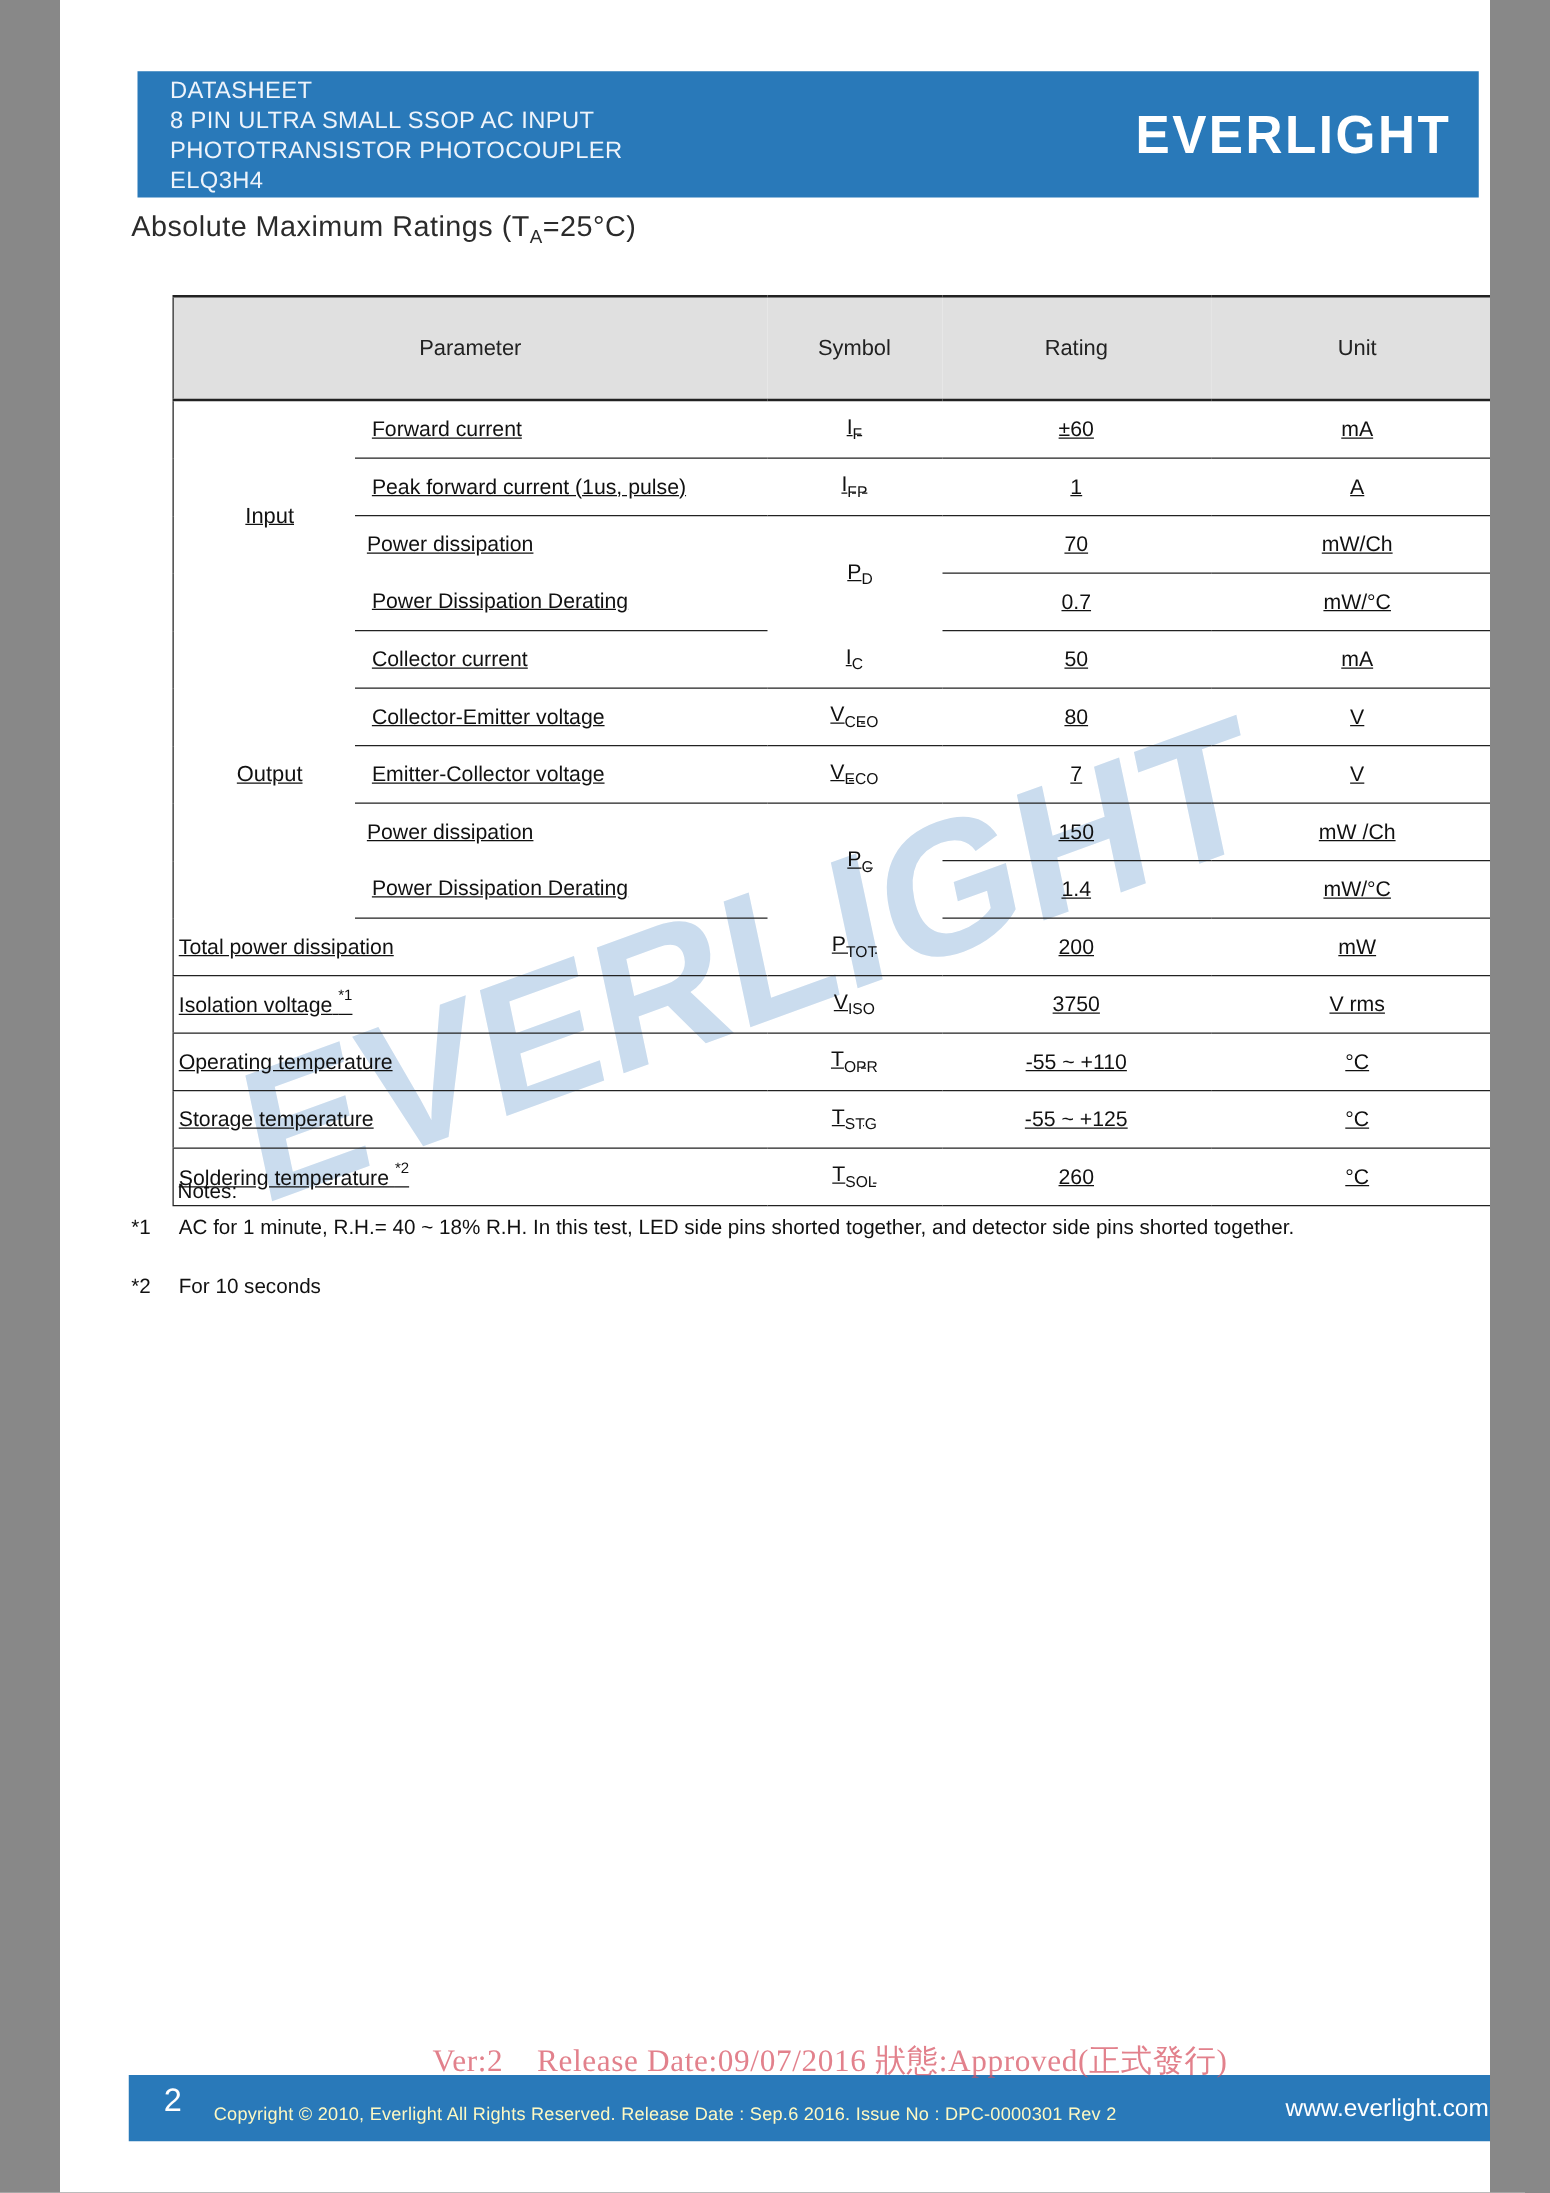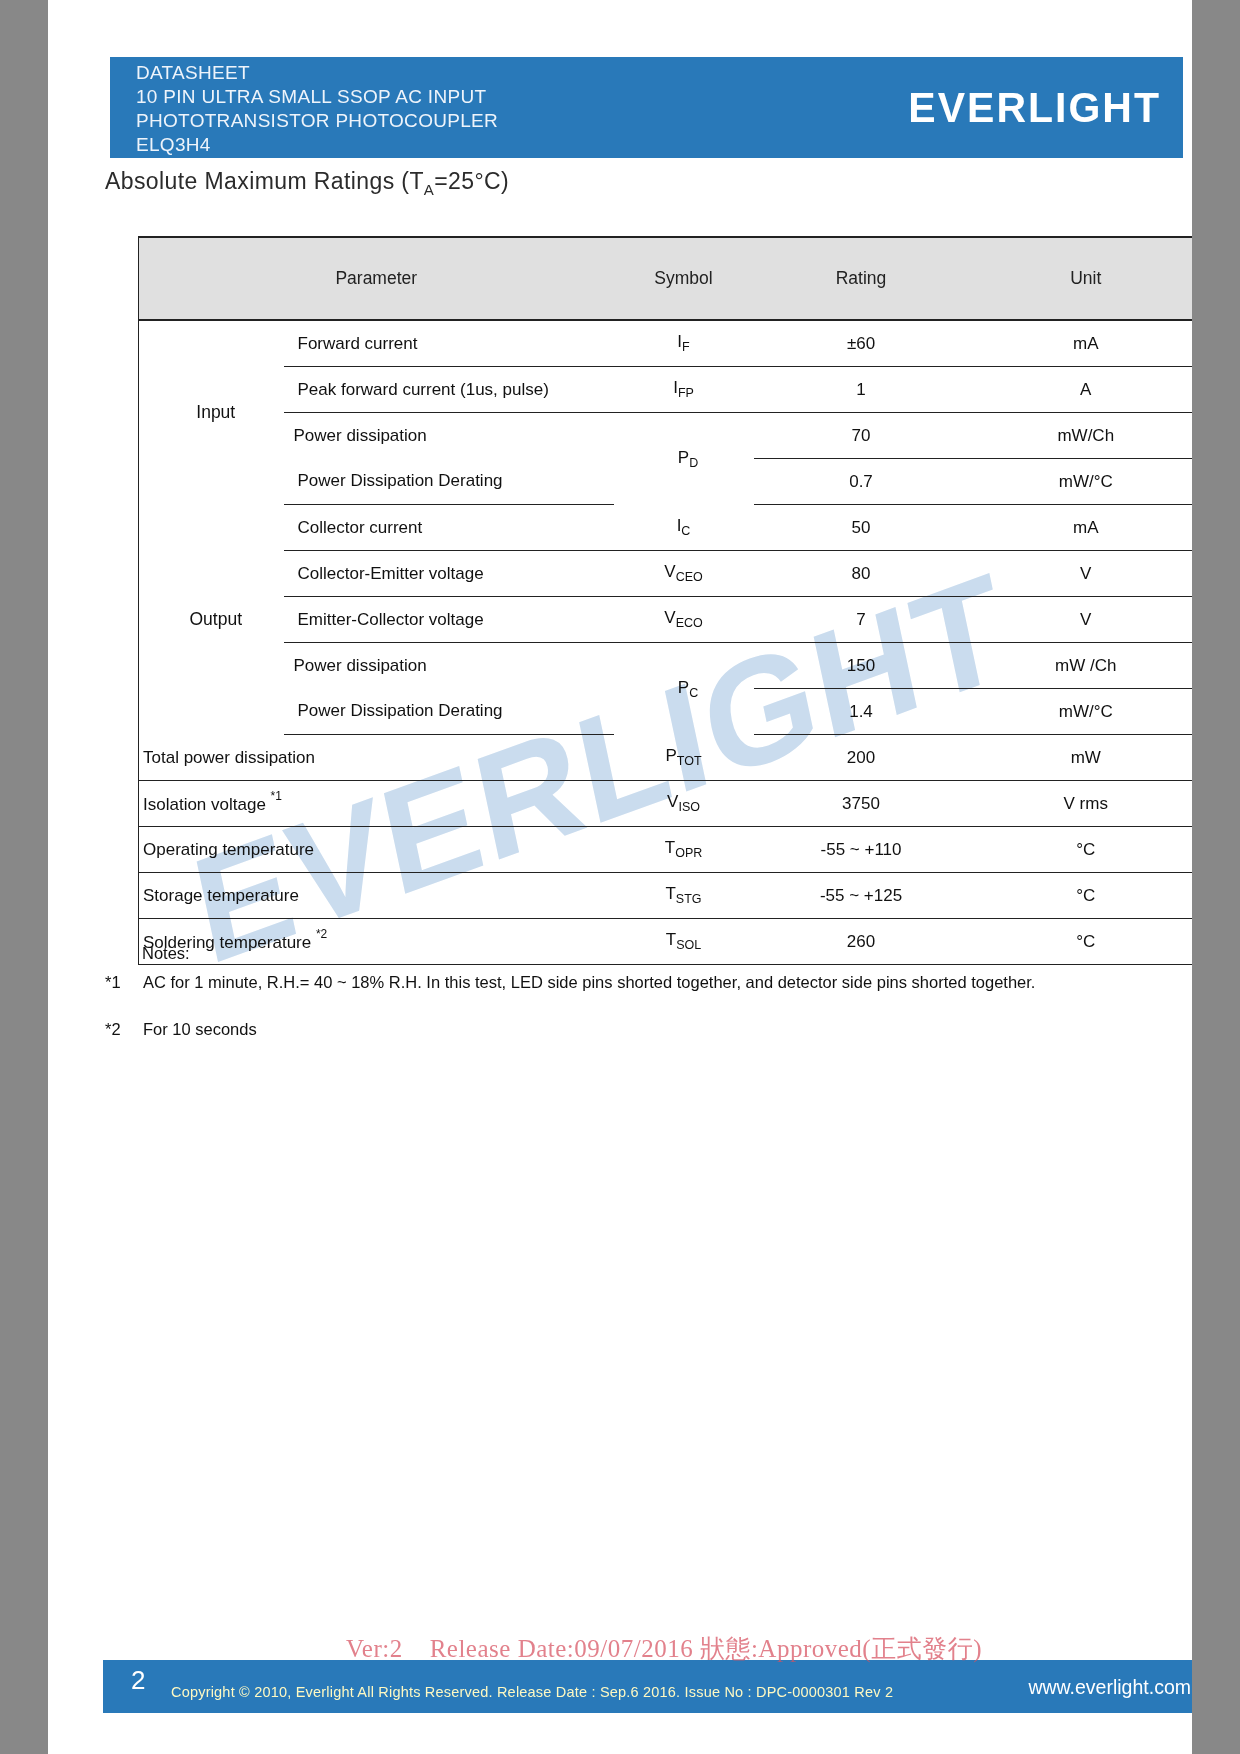--- a/index.html
+++ b/index.html
@@ -37,21 +37,21 @@
   }
   table.ratings col.c-group{width:145px;}
   table.ratings col.c-param{width:330px;}
   table.ratings col.c-sym{width:140px;}
   table.ratings col.c-rating{width:215px;}
   table.ratings col.c-unit{width:235px;}
   table.ratings thead th{
     background:#e0e0e0;height:79px;font-weight:normal;font-size:17.5px;color:#222;
     border-top:2px solid #222;border-bottom:2px solid #222;text-align:center;
   }
-  table.ratings td{height:43px;text-align:center;vertical-align:middle;border-bottom:1px solid #222;}
+  table.ratings td{height:43px;text-align:center;vertical-align:middle;border-bottom:1px solid #222;text-decoration:underline;}
   table.ratings td.param{text-align:left;padding-left:14px;}
   table.ratings td.param2{text-align:left;padding-left:4px;}
   table.ratings td.nb{border-bottom:none;padding-left:10px;}
   table.ratings td.group{text-align:center;font-size:17.5px;}
   table.ratings sub{font-size:12.5px;}
   table.ratings sup{font-size:12px;position:relative;top:-3px;}
   
   .notes{position:absolute;left:57px;top:944px;z-index:1;font-size:16.5px;color:#111;}
   .notes .nhead{margin-bottom:10px;margin-left:37px;}
   .note-row{display:flex;margin-bottom:28px;}
@@ -71,21 +71,21 @@
   }
 </style>
 </head>
 <body>
 
 <div class="page">
 
   <div class="banner">
     <div class="lines">
       <div>DATASHEET</div>
-      <div>10 PIN ULTRA SMALL SSOP AC INPUT</div>
+      <div>8 PIN ULTRA SMALL SSOP AC INPUT</div>
       <div>PHOTOTRANSISTOR PHOTOCOUPLER</div>
       <div>ELQ3H4</div>
     </div>
     <div class="logo">EVERLIGHT</div>
   </div>
 
   <div class="title"><span>Absolute Maximum Ratings (T</span><sub>A</sub><span>=25°C)</span></div>
 
   <div class="watermark">EVERLIGHT</div>
 

